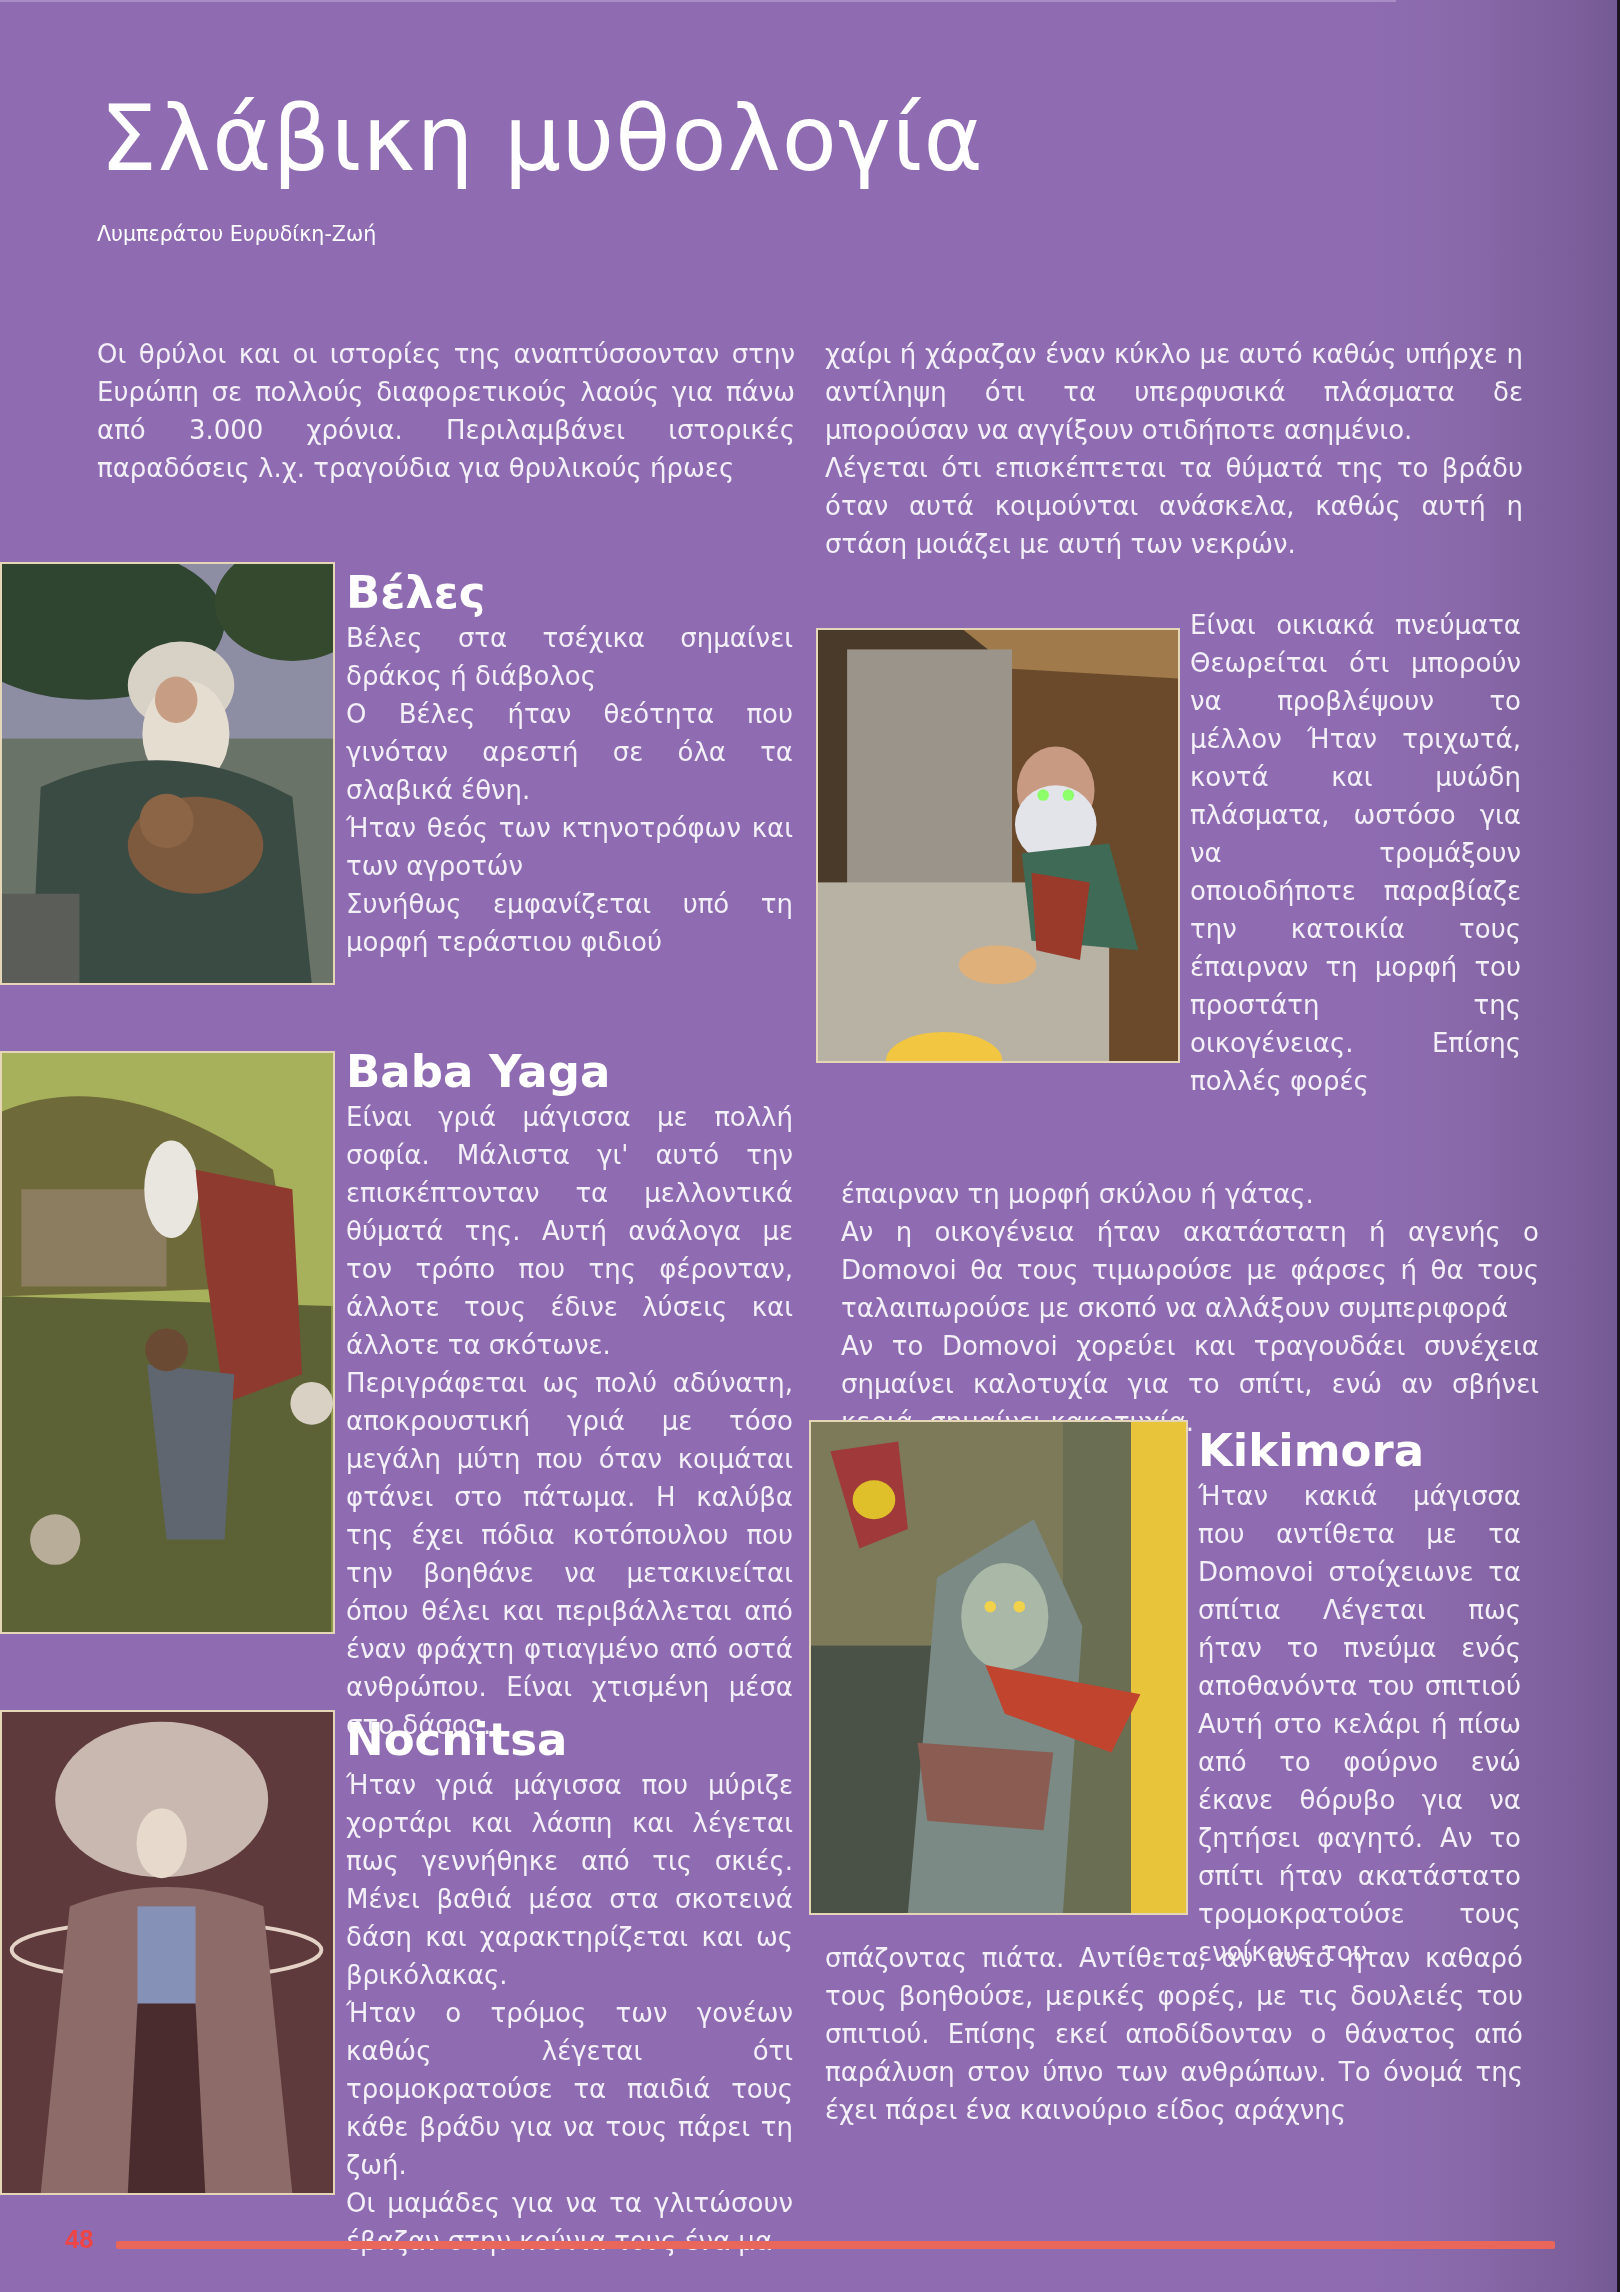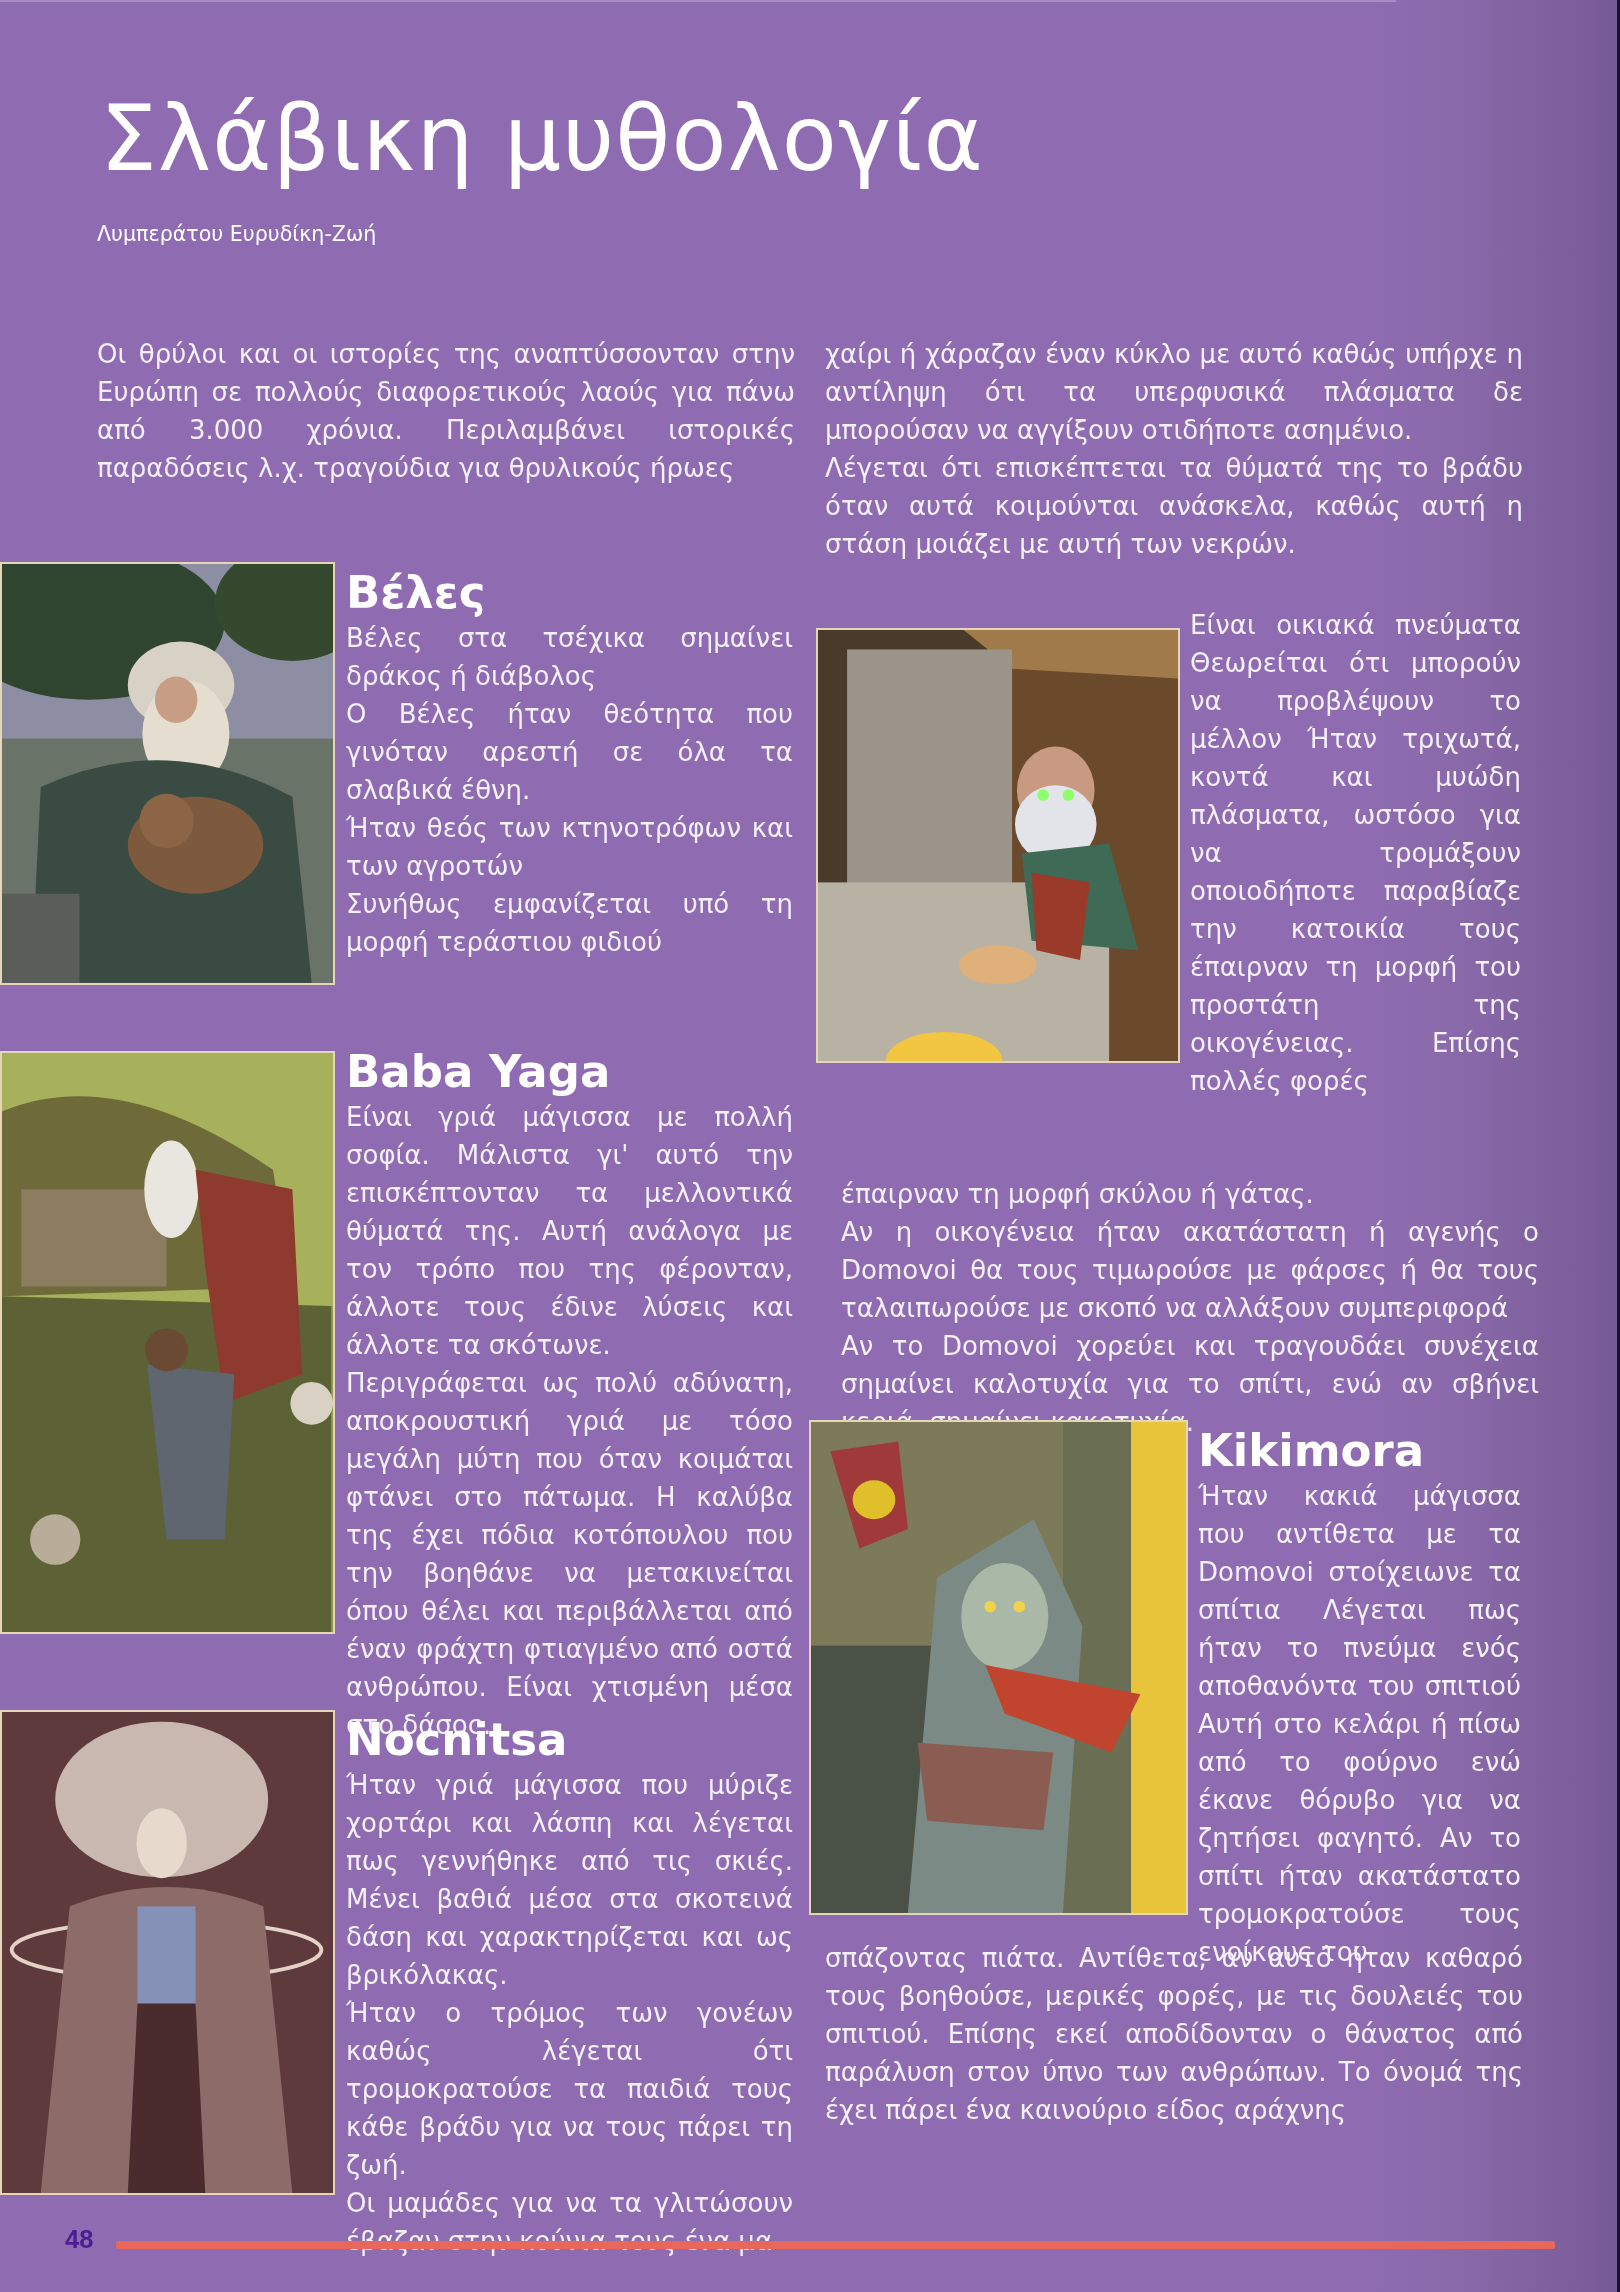--- a/index.html
+++ b/index.html
@@ -9,21 +9,21 @@
     font-family: "DejaVu Sans", sans-serif; color:#ffffff;
   }
   .edge-right { position:absolute; top:0; right:0; width:2.9px; height:100%; background:#1a1424; }
   .top-strip { position:absolute; top:0; left:0; width:1396px; height:2px; background:#a98cc6; }
   .title { position:absolute; left:96px; top:90px; font-size:90px; font-weight:normal; letter-spacing:1px; line-height:1; color:#fff; margin:4px; }
   .author { position:absolute; left:97px; top:222px; font-size:20.6px; color:#fff; }
   .txt { position:absolute; font-size:26px; line-height:38px; color:#f4f0f8; text-align:justify; }
   .txt p { margin:0; }
   .h2 { font-size:45px; font-weight:bold; line-height:49px; color:#fff; margin:0 0 2px 0; }
   .img { position:absolute; border:2.9px solid #e6d6b8; box-sizing:border-box; overflow:hidden; }
-  .footer-num { position:absolute; left:65px; top:2225px; font-size:25.5px; font-weight:bold; color:#4c1d95; font-family:"Liberation Sans", sans-serif;text-align:right; }
+  .footer-num { position:absolute; left:65px; top:2225px; font-size:25.5px; font-weight:bold; color:#ef4444; font-family:"Liberation Sans", sans-serif;text-align:right; }
   .footer-line { position:absolute; left:116px; top:2241px; width:1439px; height:7.8px; background:#e8665a; border-radius:2px; }
   .scene { width:100%; height:100%; }
 </style>
 </head>
 <body>
 
 <div class="top-strip"></div>
 <div class="edge-right"></div>
 
 <h1 class="title">Σλάβικη μυθολογία</h1>

